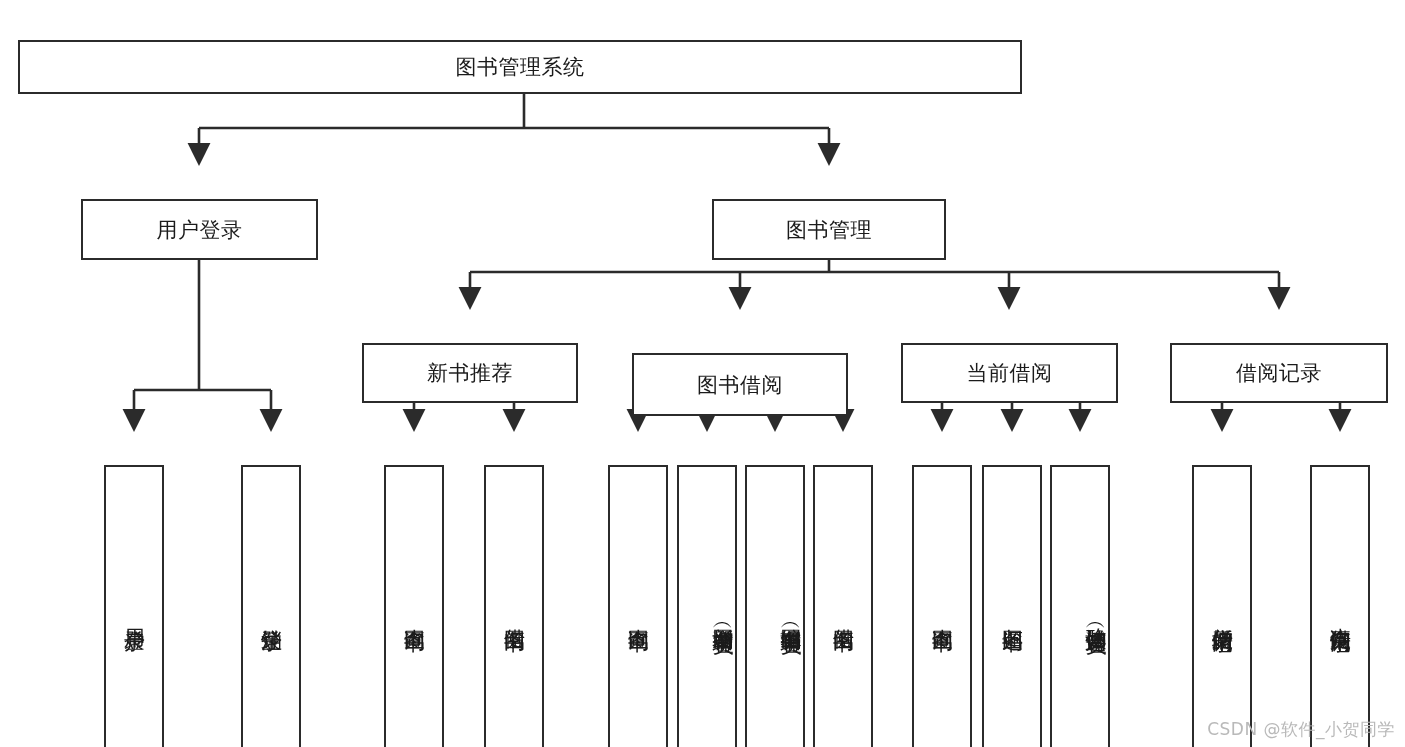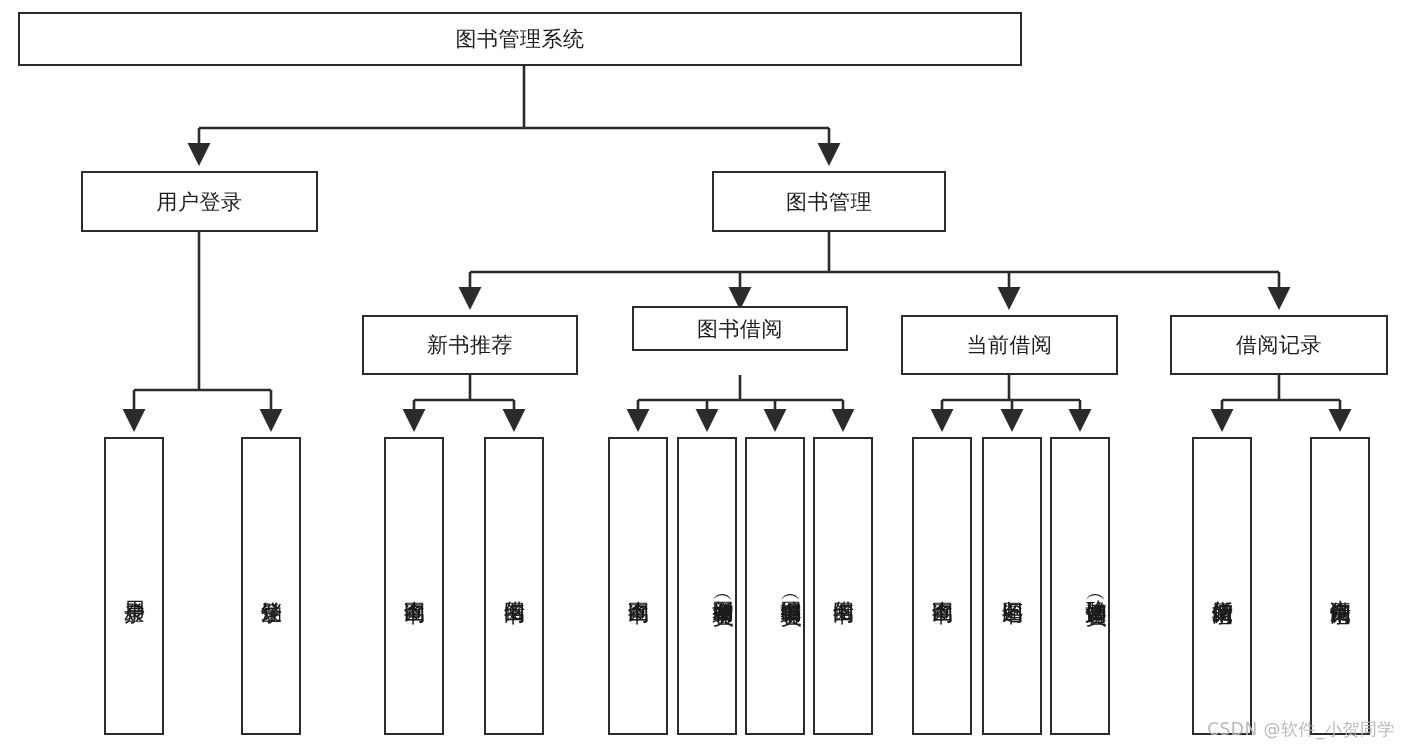--- a/index.html
+++ b/index.html
@@ -26,20 +26,21 @@
   }
   .node {
     position: absolute;
     box-sizing: border-box;
     border: 2px solid #2b2b2b;
     background: #ffffff;
     display: flex;
     align-items: center;
     justify-content: center;
     color: #1b1b1b;
+    margin-top: 28px;
   }
   .node.horiz {
     font-size: 21px;
     letter-spacing: 0.5px;
   }
   .node.vert {
     writing-mode: vertical-rl;
     text-orientation: upright;
     font-size: 21px;
     line-height: 1.18;
@@ -130,21 +131,21 @@
   <div class="node horiz" style="left:81px; top:171px; width:237px; height:61px;">
     <span>用户登录</span>
   </div>
   <div class="node horiz" style="left:362px; top:315px; width:216px; height:60px;">
     <span>新书推荐</span>
   </div>
 
   <div class="node horiz" style="left:712px; top:171px; width:234px; height:61px;">
     <span>图书管理</span>
   </div>
-  <div class="node horiz" style="left:632px; top:306px; width:216px; height:45px;justify-content:center;">
+  <div class="node horiz" style="left:632px; top:325px; width:216px; height:63px;justify-content:center;">
     <span>图书借阅</span>
   </div>
   <div class="node horiz" style="left:901px; top:315px; width:217px; height:60px;">
     <span>当前借阅</span>
   </div>
   <div class="node horiz" style="left:1170px; top:315px; width:218px; height:60px;">
     <span>借阅记录</span>
   </div>
 
   <div class="node vert" style="left:104px; top:437px; width:60px; height:298px;">

